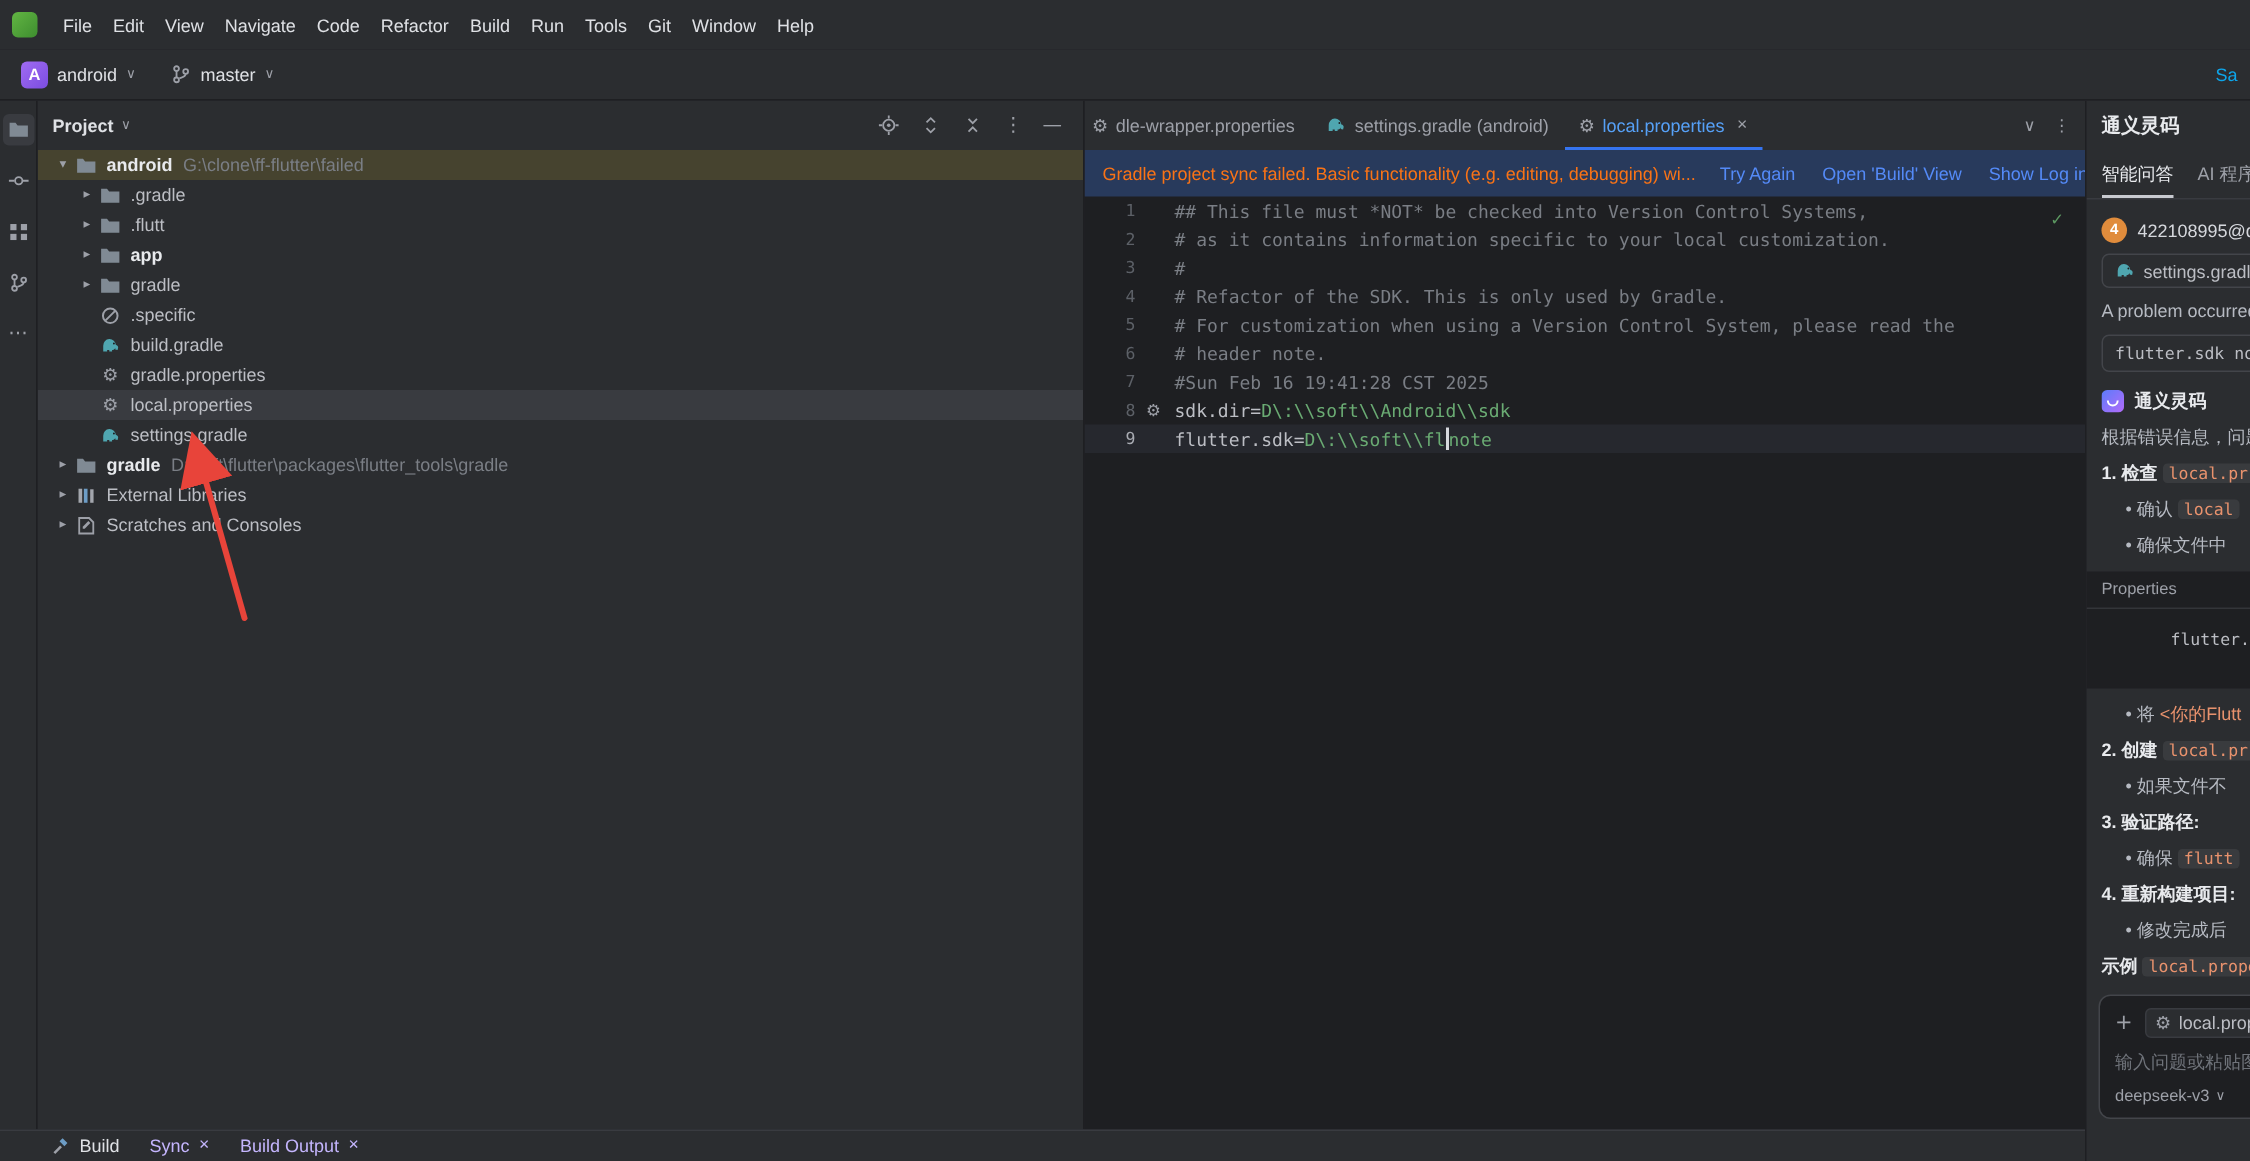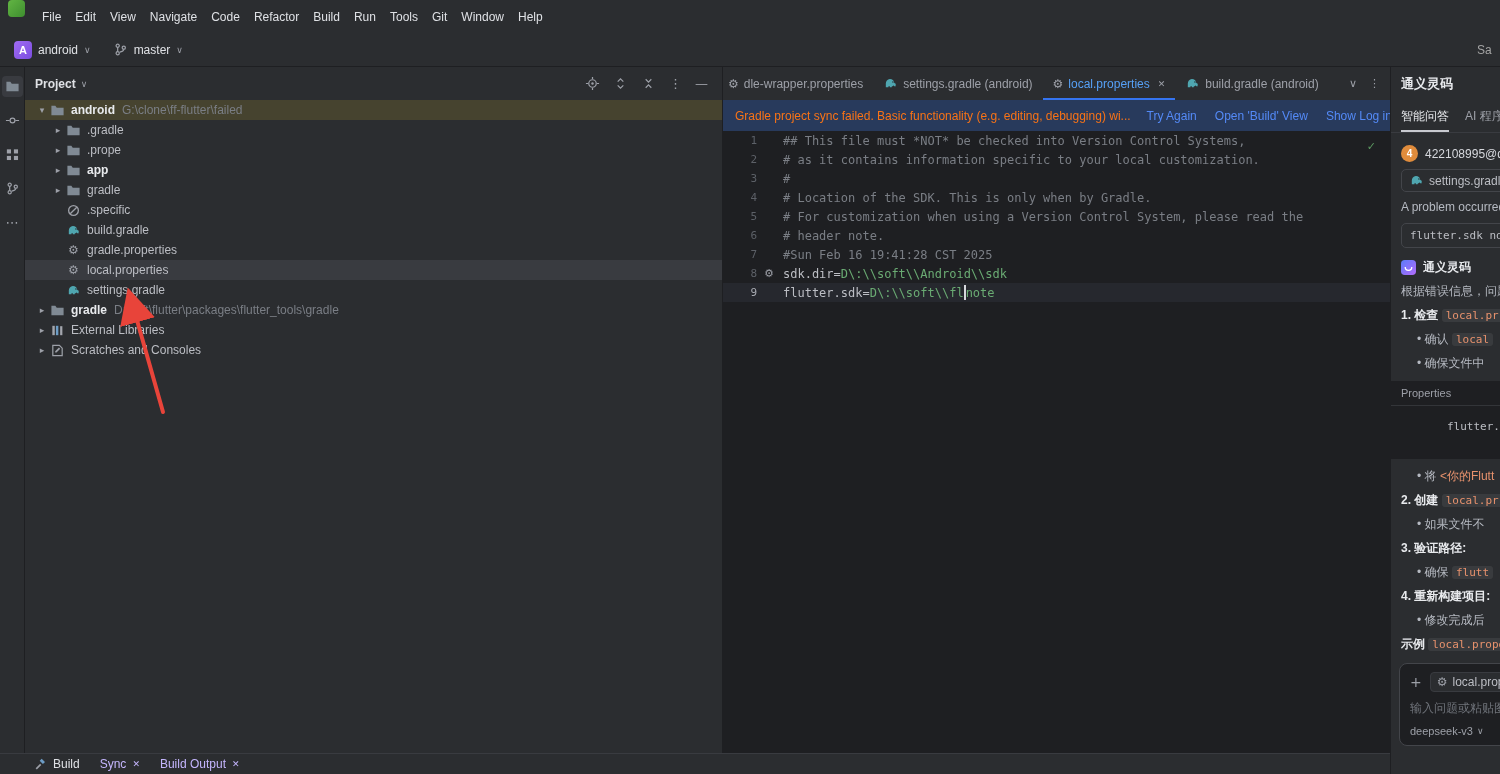--- a/index.html
+++ b/index.html
@@ -5,31 +5,31 @@
   *{box-sizing:border-box;margin:0;padding:0}
   html,body{width:1500px;height:774px}
   body{position:relative;overflow:hidden;background:#1e1f22;color:#dfe1e5;
        font-family:"Liberation Sans","DejaVu Sans",sans-serif;font-size:12px;}
   .glyph{font-family:"DejaVu Sans",sans-serif}
   .ic{display:inline-flex;align-items:center;justify-content:center}
   .ic svg{width:15px;height:15px;display:block}
 
   
   .menubar{position:absolute;top:0;left:0;right:0;height:33px;background:#2b2d30;
-           display:flex;padding-left:8px;z-index:5}
+           display:flex;align-items:center;padding-left:8px;z-index:5}
   .logo{width:17px;height:17px;border-radius:4px;background:linear-gradient(135deg,#62b543,#3e8e2f);margin-right:10px}
   .menu-items{display:flex;align-items:center}
   .menu-item{padding:4px 7px;border-radius:4px;color:#dfe1e5;cursor:default}
   .toolbar{position:absolute;top:33px;left:0;right:0;height:34px;background:#2b2d30;
            border-bottom:1px solid #1e1f22;display:flex;align-items:center;padding:0 8px;gap:10px;z-index:5}
   .widget{display:flex;align-items:center;gap:6px;padding:3px 6px;border-radius:4px;color:#dfe1e5}
   .proj-badge{width:18px;height:18px;border-radius:4px;background:linear-gradient(135deg,#a06bf2,#7b4de0);
               color:#fff;font-weight:bold;font-size:11px;display:flex;align-items:center;justify-content:center}
   .chev{color:#9da0a8;font-size:9px}
-  .tb-right{margin-left:auto;color:#a3a3a3;width:15px;overflow:hidden;white-space:nowrap}
+  .tb-right{margin-left:auto;color:#0ea5e9;width:15px;overflow:hidden;white-space:nowrap}
 
   
   .strip{position:absolute;top:67px;left:0;width:25px;bottom:21px;background:#2b2d30;border-right:1px solid #1e1f22;
          display:flex;flex-direction:column;align-items:center;padding-top:9px;gap:13px;z-index:2}
   .strip-btn{width:21px;height:21px;border-radius:4px;display:flex;align-items:center;justify-content:center;color:#9da0a8}
   .strip-btn.active{background:#393b40}
   .strip-btn .glyph{font-size:13px}
 
   
   .project{position:absolute;top:67px;left:25px;width:698px;bottom:21px;background:#2b2d30;overflow:hidden;border-right:1px solid #1e1f22}
@@ -257,21 +257,21 @@
         </span>
         <span class="tlabel">.gradle</span>
       </div>
       <div class="trow" style="padding-left: 26px;">
         <span class="tchev glyph">▸</span>
         <span class="ic">
           <svg viewBox="0 0 16 16">
             <path d="M1.5 3h4.2l1.5 2h7.3v8H1.5z" fill="#808a94"></path>
           </svg>
         </span>
-        <span class="tlabel">.prope</span>
+        <span class="tlabel">.flutt</span>
       </div>
       <div class="trow" style="padding-left: 26px;">
         <span class="tchev glyph">▸</span>
         <span class="ic">
           <svg viewBox="0 0 16 16">
             <path d="M1.5 3h4.2l1.5 2h7.3v8H1.5z" fill="#808a94"></path>
           </svg>
         </span>
         <span class="tlabel bold">app</span>
       </div>
@@ -372,48 +372,39 @@
               <circle cx="10.6" cy="6.4" r=".7" fill="#1e1f22"></circle>
             </svg>
           </span>
           <span class="tab-label">settings.gradle (android)</span>
         </div>
         <div class="tab active">
           <span class="gear glyph">⚙</span>
           <span class="tab-label">local.properties</span>
           <span class="close glyph">✕</span>
         </div>
-        <div class="tab">
-          <span class="ic">
-            <svg viewBox="0 0 16 16">
-              <path d="M3 12V8a4.5 4.5 0 0 1 9-.5c1 .1 1.8 1 1.6 2l-.4 1.6-1.7-.4.2-1.1c-.5.8-1.4 1.4-2.4 1.5V12h-2v-1H5.8v1z" fill="#4fa6b0"></path>
-              <circle cx="10.6" cy="6.4" r=".7" fill="#1e1f22"></circle>
-            </svg>
-          </span>
-          <span class="tab-label">build.gradle (android)</span>
-        </div>
       </div>
     <div class="tabbar-right">
       <span class="glyph">∨</span>
       <span class="glyph">⋮</span>
     </div>
   </div>
   <div class="banner">
     <span class="banner-text">Gradle project sync failed. Basic functionality (e.g. editing, debugging) wi...</span>
     <span class="banner-links">
         <span class="blink">Try Again</span>
         <span class="blink">Open 'Build' View</span>
         <span class="blink">Show Log in Explorer</span>
       </span>
   </div>
   <div class="codearea">
       <div class="cline"><span class="gnum">1</span><span class="gico"></span><span class="ctext"><span class="tok-comment">## This file must *NOT* be checked into Version Control Systems,</span></span></div>
       <div class="cline"><span class="gnum">2</span><span class="gico"></span><span class="ctext"><span class="tok-comment"># as it contains information specific to your local customization.</span></span></div>
       <div class="cline"><span class="gnum">3</span><span class="gico"></span><span class="ctext"><span class="tok-comment">#</span></span></div>
-      <div class="cline"><span class="gnum">4</span><span class="gico"></span><span class="ctext"><span class="tok-comment"># Location of the SDK. This is only when by Gradle.</span></span></div>
+      <div class="cline"><span class="gnum">4</span><span class="gico"></span><span class="ctext"><span class="tok-comment"># Refactor of the SDK. This is only used by Gradle.</span></span></div>
       <div class="cline"><span class="gnum">5</span><span class="gico"></span><span class="ctext"><span class="tok-comment"># For customization when using a Version Control System, please read the</span></span></div>
       <div class="cline"><span class="gnum">6</span><span class="gico"></span><span class="ctext"><span class="tok-comment"># header note.</span></span></div>
       <div class="cline"><span class="gnum">7</span><span class="gico"></span><span class="ctext"><span class="tok-comment">#Sun Feb 16 19:41:28 CST 2025</span></span></div>
       <div class="cline"><span class="gnum">8</span><span class="gico"><span class="gear glyph">⚙</span></span><span class="ctext"><span class="tok-key">sdk.dir</span><span class="tok-op">=</span><span class="tok-value">D\:\\soft\\Android\\sdk</span></span></div>
       <div class="cline current"><span class="gnum">9</span><span class="gico"></span><span class="ctext"><span class="tok-key">flutter.sdk</span><span class="tok-op">=</span><span class="tok-value">D\:\\soft\\fl</span><span class="caret"></span><span class="tok-value">note</span></span></div>
     </div>
   <span class="ed-check glyph">✓</span>
 </div>
 
 <div class="ai">

